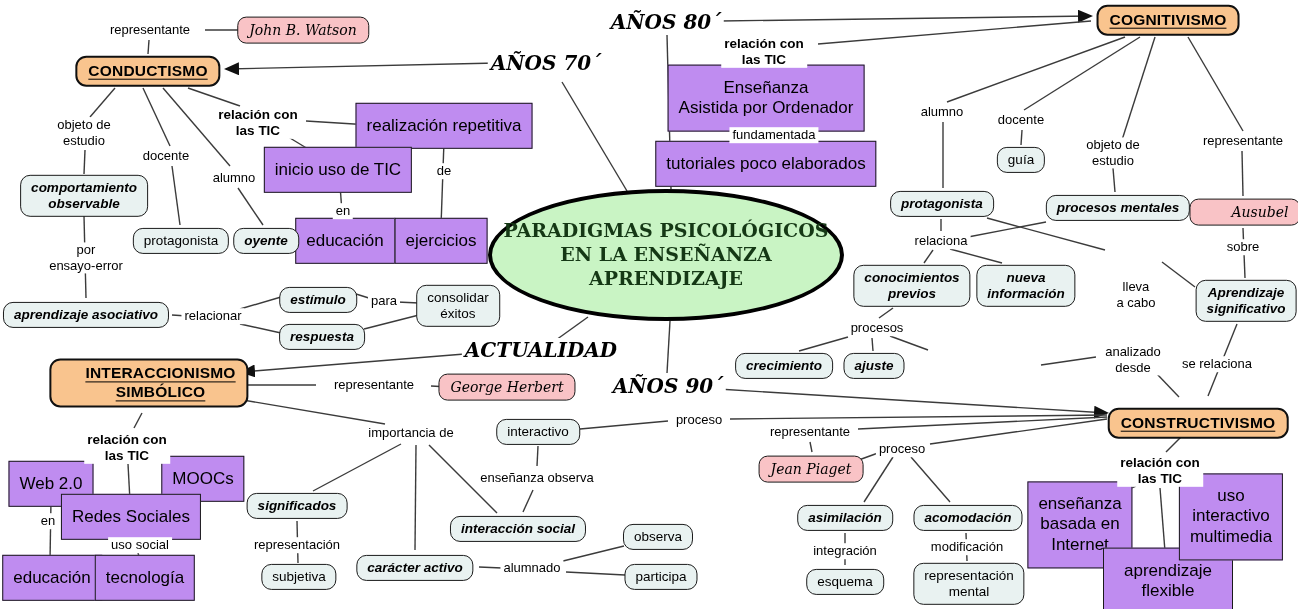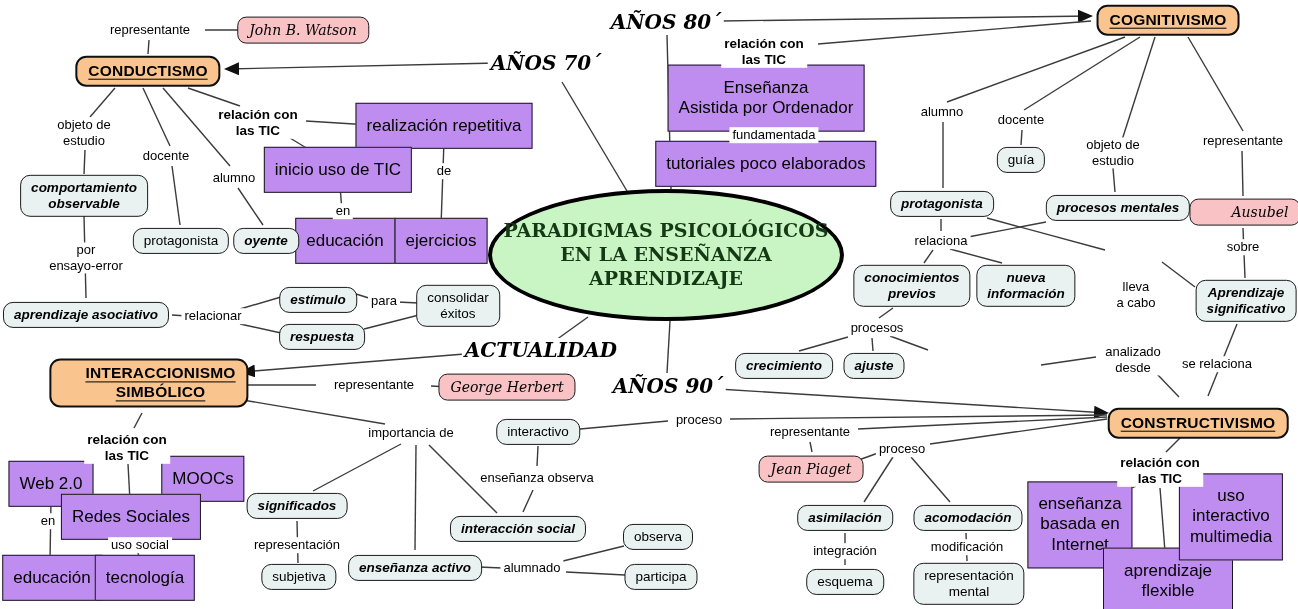--- a/index.html
+++ b/index.html
@@ -200,21 +200,21 @@
     <div class="node concept em" style="left: 874px; top: 366px;">ajuste</div>
     <div class="node concept em" style="left: 845px; top: 518px;">asimilación</div>
     <div class="node concept em" style="left: 968px; top: 518px;">acomodación</div>
     <div class="node concept" style="left: 845px; top: 582px;">esquema</div>
     <div class="node concept" style="left: 969px; top: 584px;">representación
 mental</div>
     <div class="node concept" style="left: 538px; top: 432px;">interactivo</div>
     <div class="node concept em" style="left: 297px; top: 506px;">significados</div>
     <div class="node concept" style="left: 299px; top: 577px;">subjetiva</div>
     <div class="node concept em" style="left: 518px; top: 529px;">interacción social</div>
-    <div class="node concept em" style="left: 415px; top: 568px;">enseñanza activo</div>
+    <div class="node concept em" style="left: 415px; top: 568px;">carácter activo</div>
     <div class="node concept" style="left: 658px; top: 537px;">observa</div>
     <div class="node concept" style="left: 661px; top: 577px;">participa</div>
     <div class="node label" style="left: 150px; top: 30px;">representante</div>
     <div class="node label" style="left: 84px; top: 133px;">objeto de
 estudio</div>
     <div class="node label" style="left: 166px; top: 156px;">docente</div>
     <div class="node label" style="left: 234px; top: 178px;">alumno</div>
     <div class="node label bold" style="left: 258px; top: 123px;">relación con
 las TIC</div>
     <div class="node label" style="left: 343px; top: 211px;">en</div>

